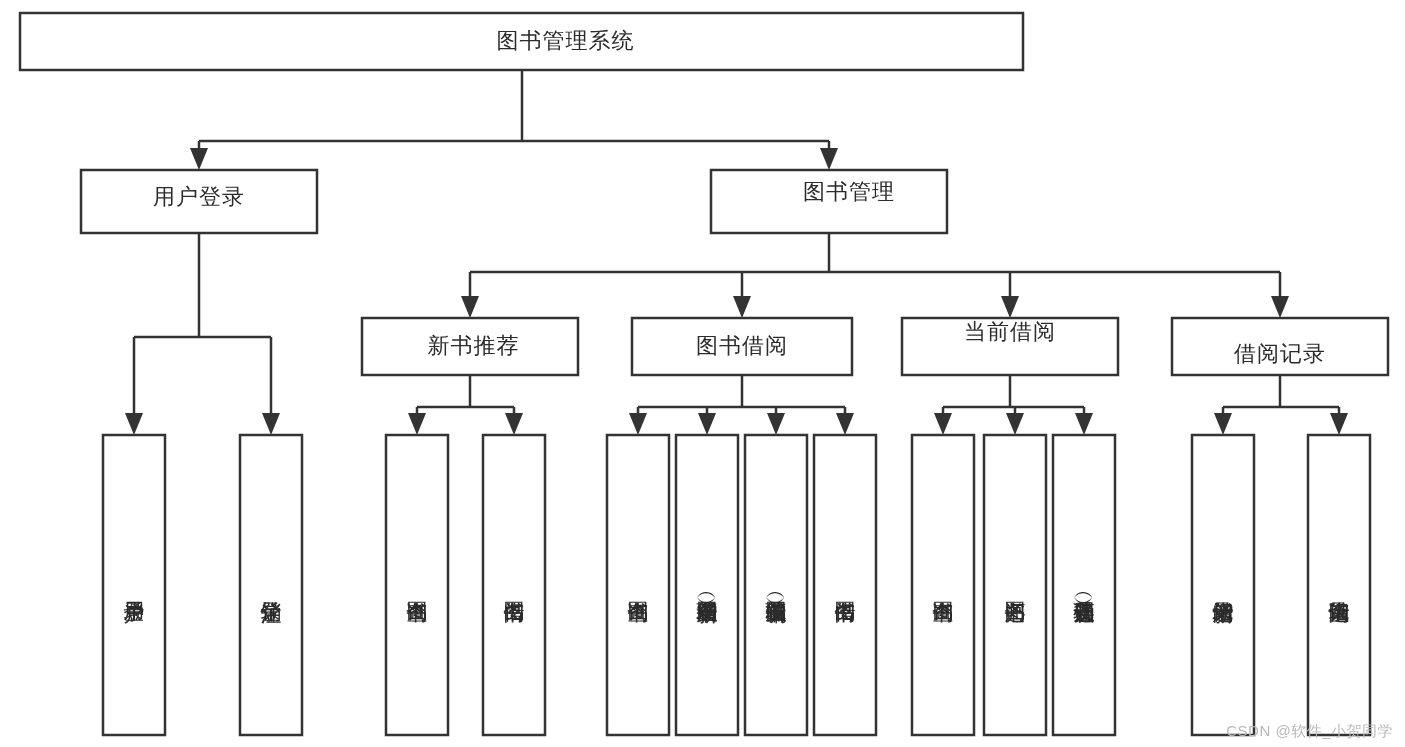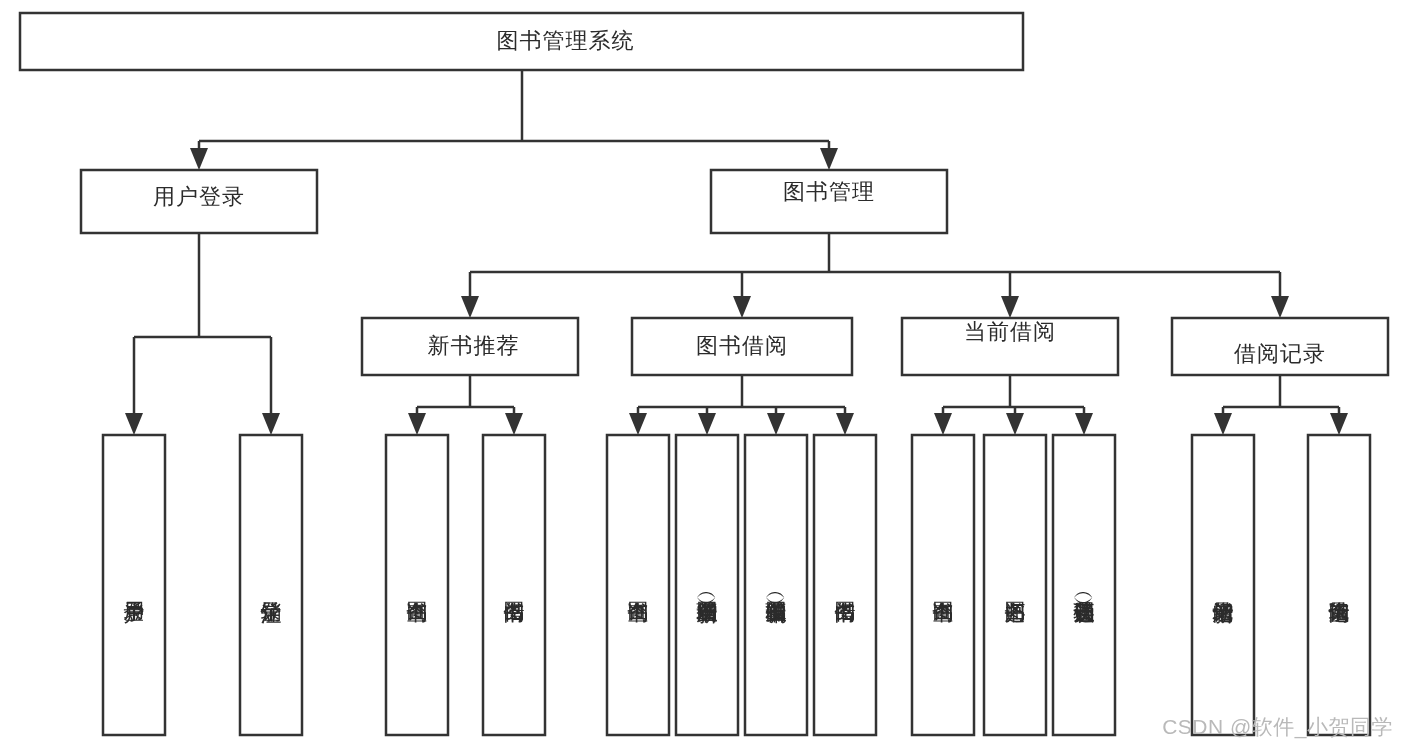--- a/index.html
+++ b/index.html
@@ -64,21 +64,21 @@
     line-height: 1.14;
     writing-mode: vertical-rl;
     text-orientation: upright;
     white-space: nowrap;
     pointer-events: none;
   }
   .watermark {
     position: absolute;
     right: 12px;
     bottom: 6px;
-    font-size: 21px;
+    font-size: 15px;
     color: #b9b9b9;
     letter-spacing: 0.5px;
     white-space: nowrap;
     pointer-events: none;
   }
 </style>
 </head>
 <body>
 
 <div id="diagram-root">
@@ -158,21 +158,21 @@
         <rect x="984" y="435" width="62" height="300" class="node-box"></rect>
         <rect x="1053" y="435" width="62" height="300" class="node-box"></rect>
         <rect x="1192" y="435" width="62" height="300" class="node-box"></rect>
         <rect x="1308" y="435" width="62" height="300" class="node-box"></rect>
       </g>
   </svg>
 
   <div id="labels-layer">
       <div class="node-label-h" style="left: 20px; top: 13px; width: 1003px; height: 57px; padding-left: 44px;">图书管理系统</div>
       <div class="node-label-h" style="left: 81px; top: 170px; width: 236px; height: 54px;">用户登录</div>
-      <div class="node-label-h" style="left: 711px; top: 170px; width: 236px; height: 44px;">图书管理</div>
+      <div class="node-label-h" style="left: 711px; top: 170px; width: 236px; height: 44px; padding-left: 20px;">图书管理</div>
       <div class="node-label-h" style="left: 362px; top: 318px; width: 223px; height: 57px;">新书推荐</div>
       <div class="node-label-h" style="left: 632px; top: 318px; width: 220px; height: 57px; font-family: Liberation Serif, serif;">图书借阅</div>
       <div class="node-label-h" style="left: 902px; top: 304px; width: 216px; height: 57px;">当前借阅</div>
       <div class="node-label-h" style="left: 1172px; top: 318px; width: 216px; height: 57px; margin-top: 8px;">借阅记录</div>
       <div class="node-label-v" style="left: 103px; top: 435px; width: 62px; height: 300px;">用户登录</div>
       <div class="node-label-v" style="left: 240px; top: 435px; width: 62px; height: 300px;">注销登录</div>
       <div class="node-label-v" style="left: 386px; top: 435px; width: 62px; height: 300px;">查询图书</div>
       <div class="node-label-v" style="left: 483px; top: 435px; width: 62px; height: 300px;">借阅图书</div>
       <div class="node-label-v" style="left: 607px; top: 435px; width: 62px; height: 300px;">查询图书</div>
       <div class="node-label-v" style="left: 676px; top: 435px; width: 62px; height: 300px;">新增图书（管理员）</div>

